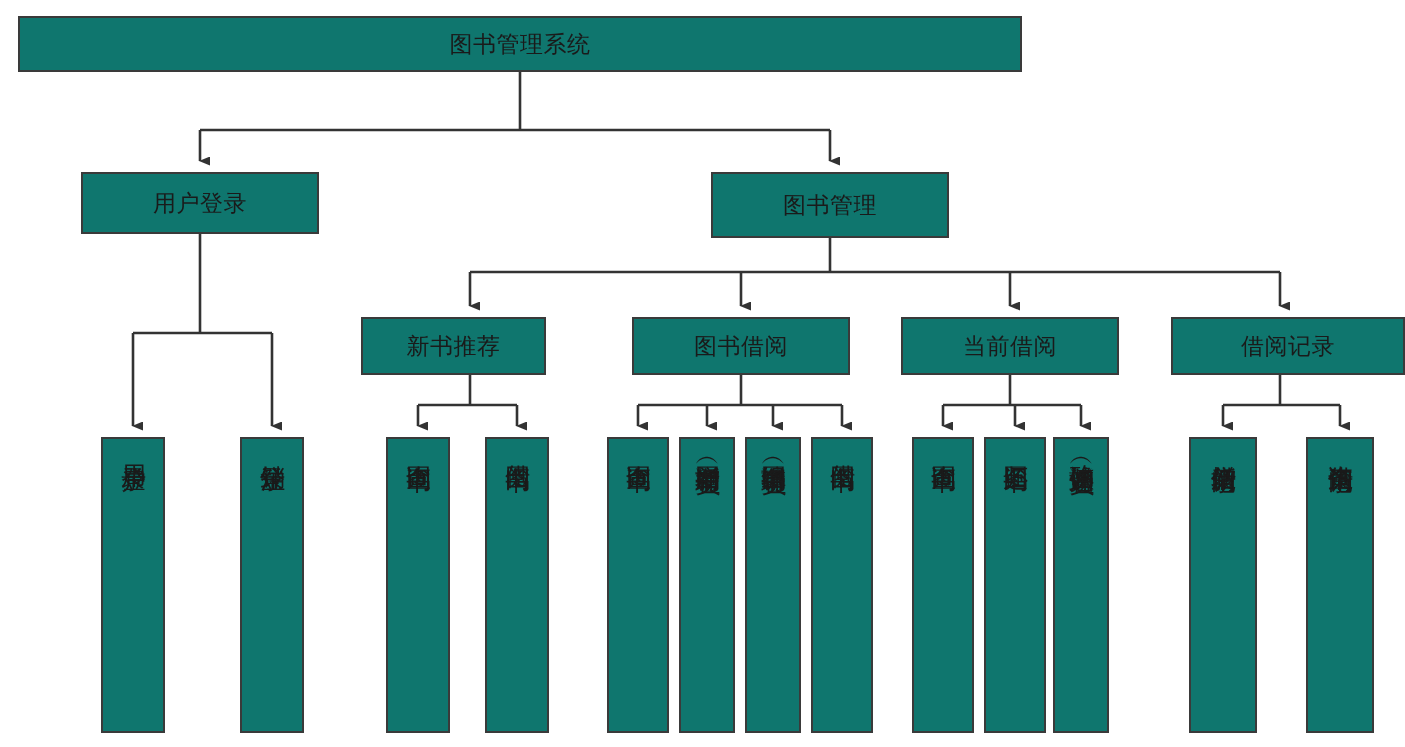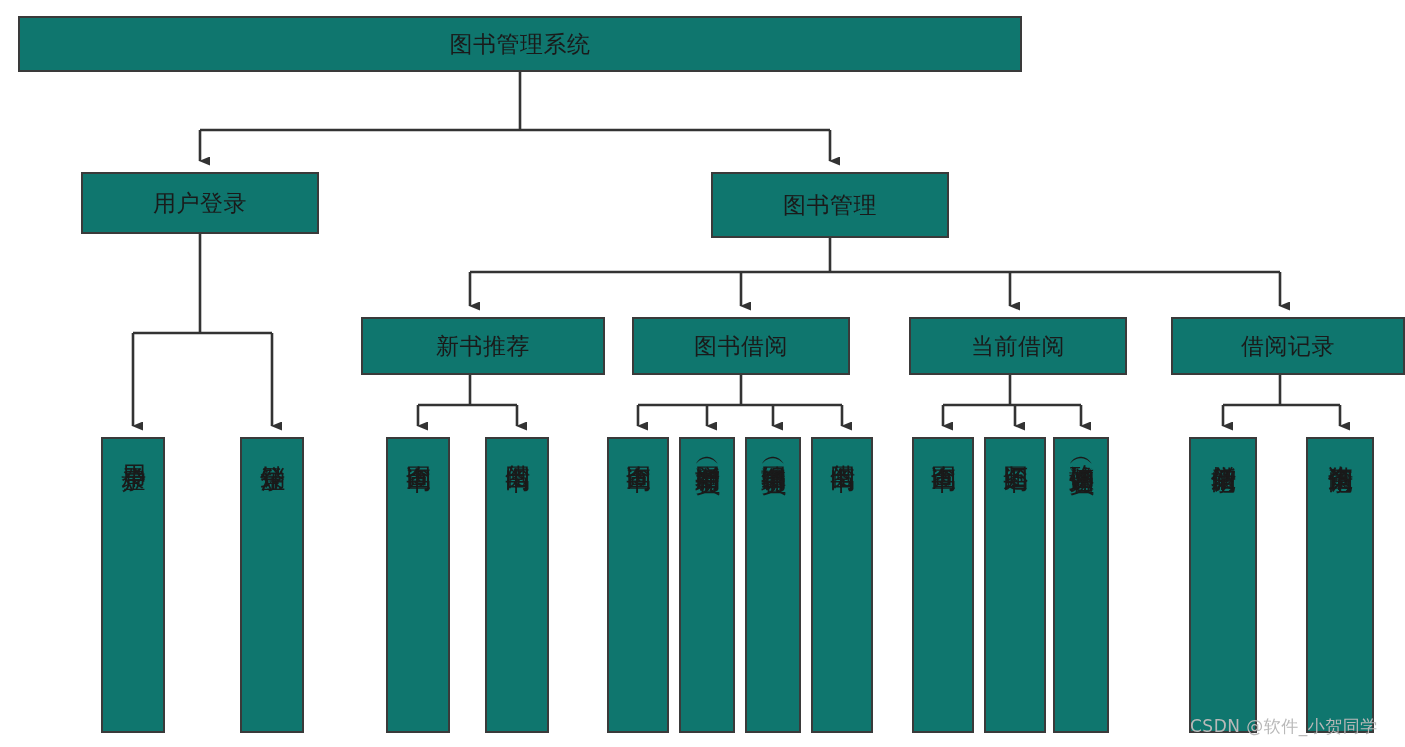--- a/index.html
+++ b/index.html
@@ -118,27 +118,27 @@
   <div id="node-layer">
       <div class="node node-h" style="left: 18px; top: 16px; width: 1004px; height: 56px;">
         <span>图书管理系统</span>
       </div>
       <div class="node node-h" style="left: 81px; top: 172px; width: 238px; height: 62px;">
         <span>用户登录</span>
       </div>
       <div class="node node-h" style="left: 711px; top: 172px; width: 238px; height: 66px;">
         <span>图书管理</span>
       </div>
-      <div class="node node-h" style="left: 361px; top: 317px; width: 244px; height: 58px;">
+      <div class="node node-h" style="left: 361px; top: 317px; width: 185px; height: 58px;">
         <span>新书推荐</span>
       </div>
       <div class="node node-h" style="left: 632px; top: 317px; width: 218px; height: 58px; align-items: center;">
         <span>图书借阅</span>
       </div>
-      <div class="node node-h" style="left: 901px; top: 317px; width: 218px; height: 58px; margin-left: 8px;">
+      <div class="node node-h" style="left: 901px; top: 317px; width: 218px; height: 58px;">
         <span>当前借阅</span>
       </div>
       <div class="node node-h" style="left: 1171px; top: 317px; width: 234px; height: 58px;">
         <span>借阅记录</span>
       </div>
       <div class="node node-v" style="left: 101px; top: 437px; width: 64px; height: 296px;">
         <span class="vtext">用户登录</span>
       </div>
       <div class="node node-v" style="left: 240px; top: 437px; width: 64px; height: 296px;">
         <span class="vtext">注销登录</span>
@@ -171,15 +171,14 @@
         <span class="vtext">确认归还（管理员）</span>
       </div>
       <div class="node node-v" style="left: 1189px; top: 437px; width: 68px; height: 296px;">
         <span class="vtext">新增借阅记录</span>
       </div>
       <div class="node node-v" style="left: 1306px; top: 437px; width: 68px; height: 296px;">
         <span class="vtext">查询借阅记录</span>
       </div>
     </div>
 
-  <div class="watermark">CSDN @软件_小贺同学</div>
 
 </div>
 
 </body></html>

